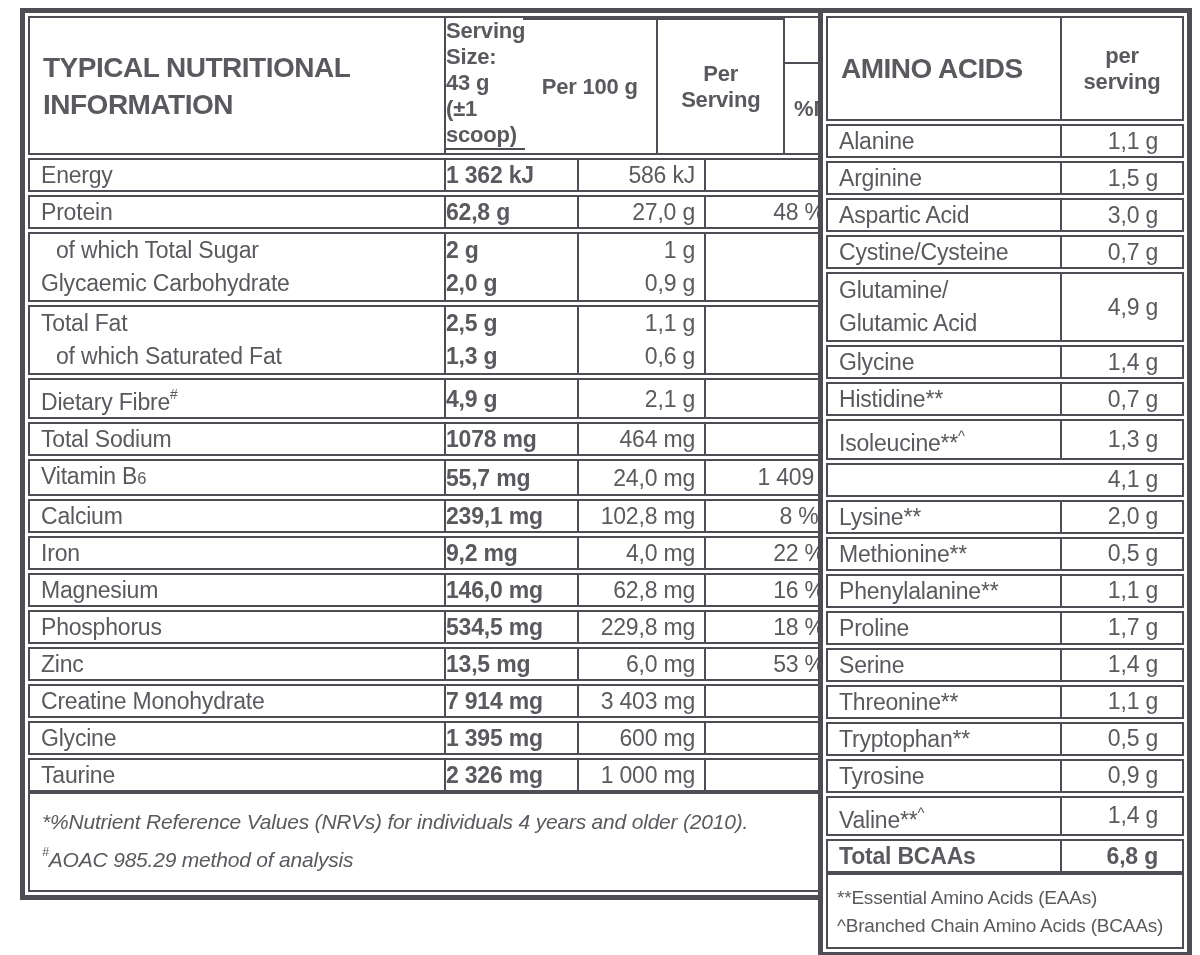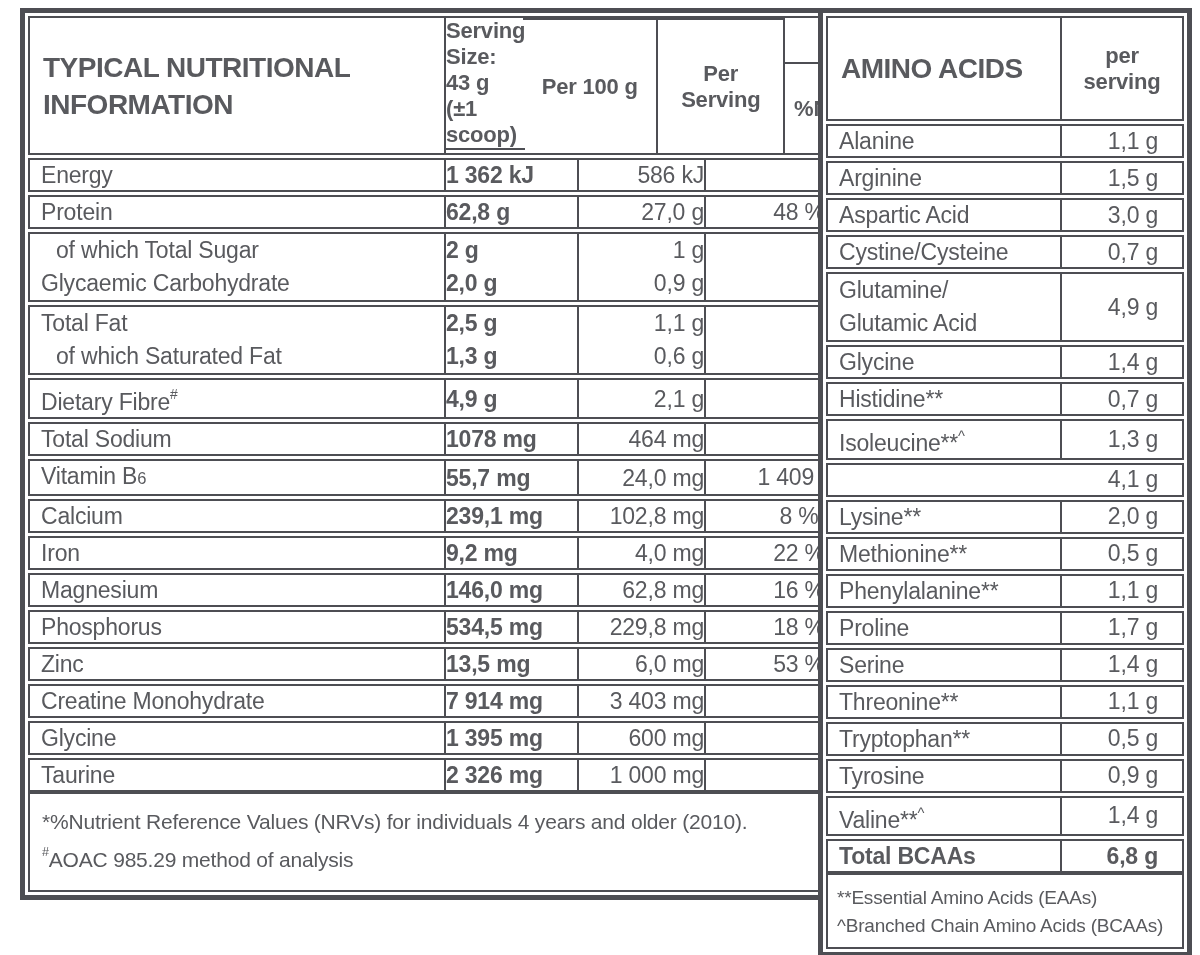--- a/index.html
+++ b/index.html
@@ -28,21 +28,21 @@
     font-size:23px;
   }
   .row:last-child{margin-bottom:0;}
   .row.double{min-height:70px;}
   .row.hdr{min-height:105px;}
   .row.bold{font-weight:700;}
   .cell{display:flex;flex-direction:column;justify-content:center;}
   
   .c-label{flex:0 0 416px;border-right:2px solid var(--border);padding-left:11px;}
   .c-100{flex:0 0 133px;border-right:2px solid var(--border);padding-right:9px;font-weight:bold;}
-  .c-serv{flex:0 0 127px;border-right:2px solid var(--border);text-align:right;}
+  .c-serv{flex:0 0 127px;border-right:2px solid var(--border);text-align:right;padding-right:9px;}
   .c-nrv{flex:1 1 auto;text-align:center;align-items:center;padding-left:16px;}
   .line{line-height:30px;white-space:nowrap;}
   .double .line{line-height:33px;}
   .indent{padding-left:15px;}
   
   .title-cell{
     flex:0 0 416px;border-right:2px solid var(--border);
     padding-left:13px;font-weight:700;font-size:28px;line-height:37px;
     letter-spacing:-0.5px;justify-content:center;
   }
@@ -69,21 +69,21 @@
   }
   .a-colhead{
     flex:1 1 auto;display:grid;place-items:center;font-weight:700;
     font-size:22px;text-align:center;line-height:26px;
   }
   
   .footnote{
     display:block;padding:13px 12px 8px 12px;font-size:21px;
   }
   .footnote .line{line-height:30px;white-space:nowrap;}
-  .fn-left{min-height:100px;}
+  .fn-left{min-height:100px;font-style:italic;}
   .fn-right{min-height:76px;padding:9px 8px 6px 9px;font-size:19px;}
   .fn-right .line{line-height:28px;}
   .sup{font-size:60%;vertical-align:38%;}
   .small{font-size:72%;}
   .mark{font-size:64%;vertical-align:32%;}
 </style>
 </head>
 <body>
 
 <section class="tbl tbl-left">

